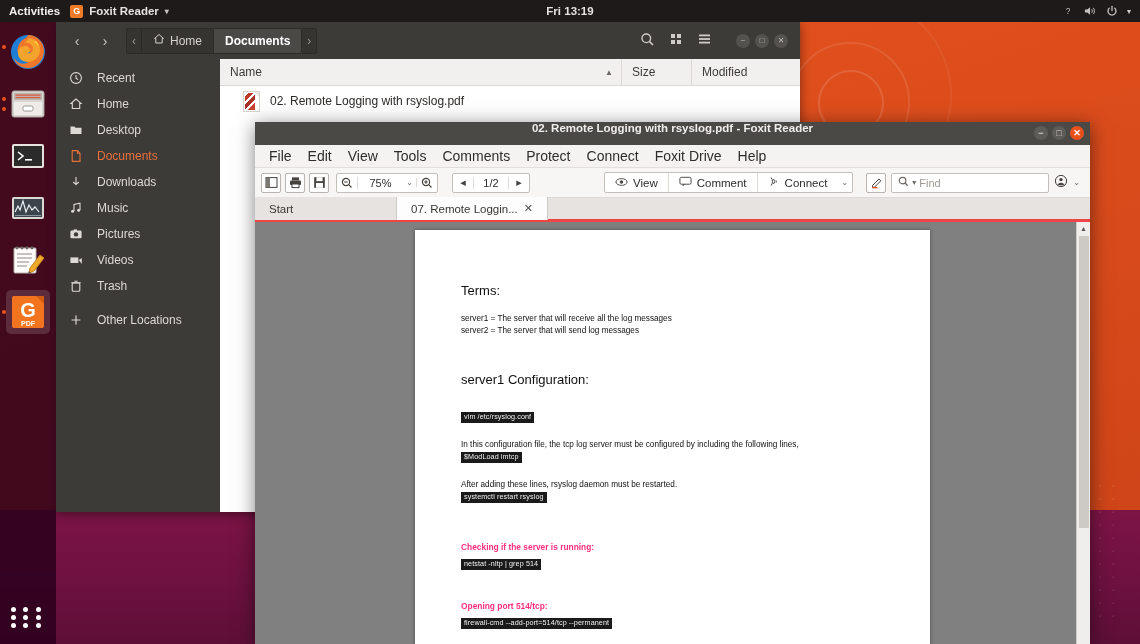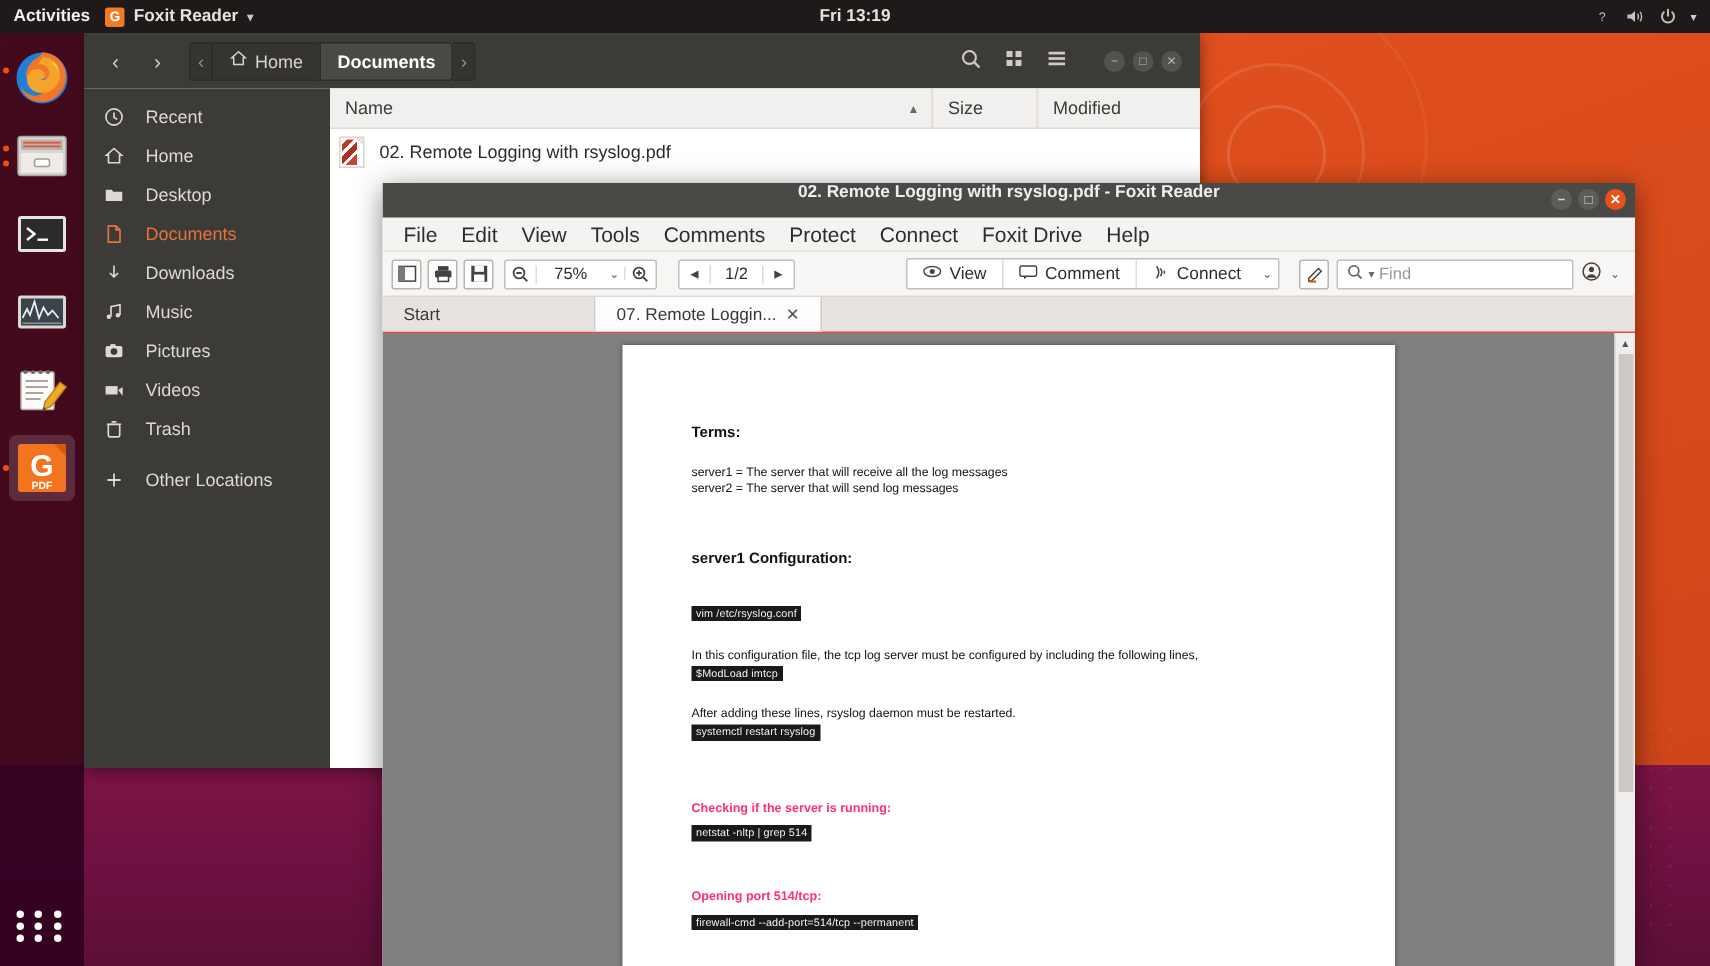--- a/index.html
+++ b/index.html
@@ -128,21 +128,21 @@
     border-bottom:1px solid #dcd8d4; font-size:12px; color:#3d3b38;
   }
   #files .cols .c {
     padding-left:10px; border-right:1px solid #dcd8d4; height:27px;
     display:flex; align-items:center;
   }
   #files .cols .c-name { flex:1; justify-content:space-between; padding-right:8px; }
   #files .cols .c-size { width:70px; }
   #files .cols .c-mod { width:108px; border-right:none; }
   #files .row { display:flex; align-items:center; height:30px; font-size:12px; color:#2e2c2a; }
-  #files .row .f-name { flex:1; display:flex; align-items:center; gap:10px; padding-left:6px; }
+  #files .row .f-name { flex:1; display:flex; align-items:center; gap:10px; padding-left:23px; }
   #files .row .f-size { width:70px; color:#c9c5c1; font-size:11px; }
   #files .row .f-mod { width:108px; color:#c9c5c1; font-size:11px; }
   .pdf-ico {
     width:17px; height:21px; position:relative; background:#fff;
     border:1px solid #d8d4d0;
   }
   .pdf-ico::before {
     content:""; position:absolute; left:1px; top:1px; right:4px; bottom:1px;
     background:
       linear-gradient(135deg,#ffffff 0 12%,#c0392b 12% 30%,#ffffff 30% 42%,#a93226 42% 62%,#ffffff 62% 72%,#cb4335 72% 100%);
@@ -210,21 +210,21 @@
   }
   .modegrp .mcar { width:15px; text-align:center; font-size:8px; color:#6b6763; }
   .findgrp { margin-left:auto; display:flex; align-items:center; gap:5px; }
   .findbox {
     width:158px; height:20px; border:1px solid #c3bfbb; border-radius:2px;
     background:#fff; display:flex; align-items:center; gap:3px; padding:0 6px;
     font-size:11px; color:#9b9793;
   }
   #foxit .tabbar {
     height:24px; background:#e6e3e0; display:flex; align-items:center; flex:none;
-    border-bottom:1px solid #ef4444;
+    border-bottom:3px solid #ef4444;
   }
   #foxit .tab {
     height:23px; display:flex; align-items:center; padding:0 14px;
     font-size:11.5px; color:#3a3835; border-right:1px solid #cfcbc7;
     background:#e6e3e0; min-width:142px;
   }
   #foxit .tab.active { background:#fdfdfd; }
   #foxit .tab .x { margin-left:6px; font-size:11px; color:#55524f; }
   #foxit .docarea {
     flex:1; background:#808080; position:relative; display:flex;
@@ -242,21 +242,21 @@
     height:13px; display:flex; align-items:center; justify-content:center;
     font-size:8px; color:#55524f;
   }
   #foxit .scroll .thumb {
     position:absolute; top:14px; left:2px; width:10px; height:292px;
     background:#cdc9c5; border-radius:1px;
   }
 
   
   .doc { font-family:"Liberation Sans", sans-serif; color:#111; font-size:8.2px; line-height:1.45; }
-  .doc .h { font-weight:bold; font-size:10px; }
+  .doc .h { font-weight:normal; font-size:13px; }
   .doc .pink { color:#ff2e7e; font-weight:bold; font-size:8.4px; }
   .doc .code {
     display:inline-block; background:#1a1a1a; color:#f2f2f2; font-size:7.2px;
     padding:1px 3px; letter-spacing:.1px; line-height:1.2;
   }
   .doc .sp8 { height:8px; } .doc .sp16 { height:16px; } .doc .sp22 { height:22px; }
   .doc .sp12 { height:12px; } .doc .sp5 { height:5px; }
 </style>
 </head>
 <body>

